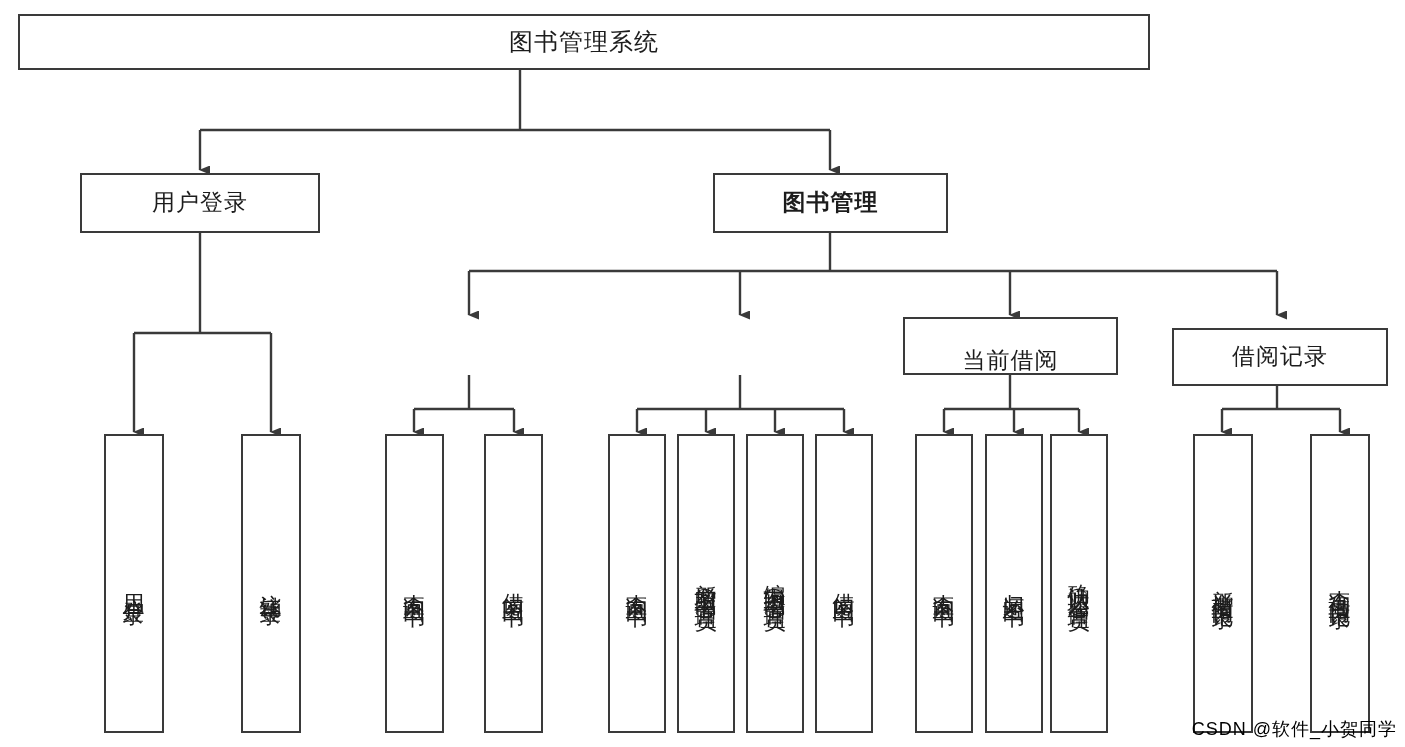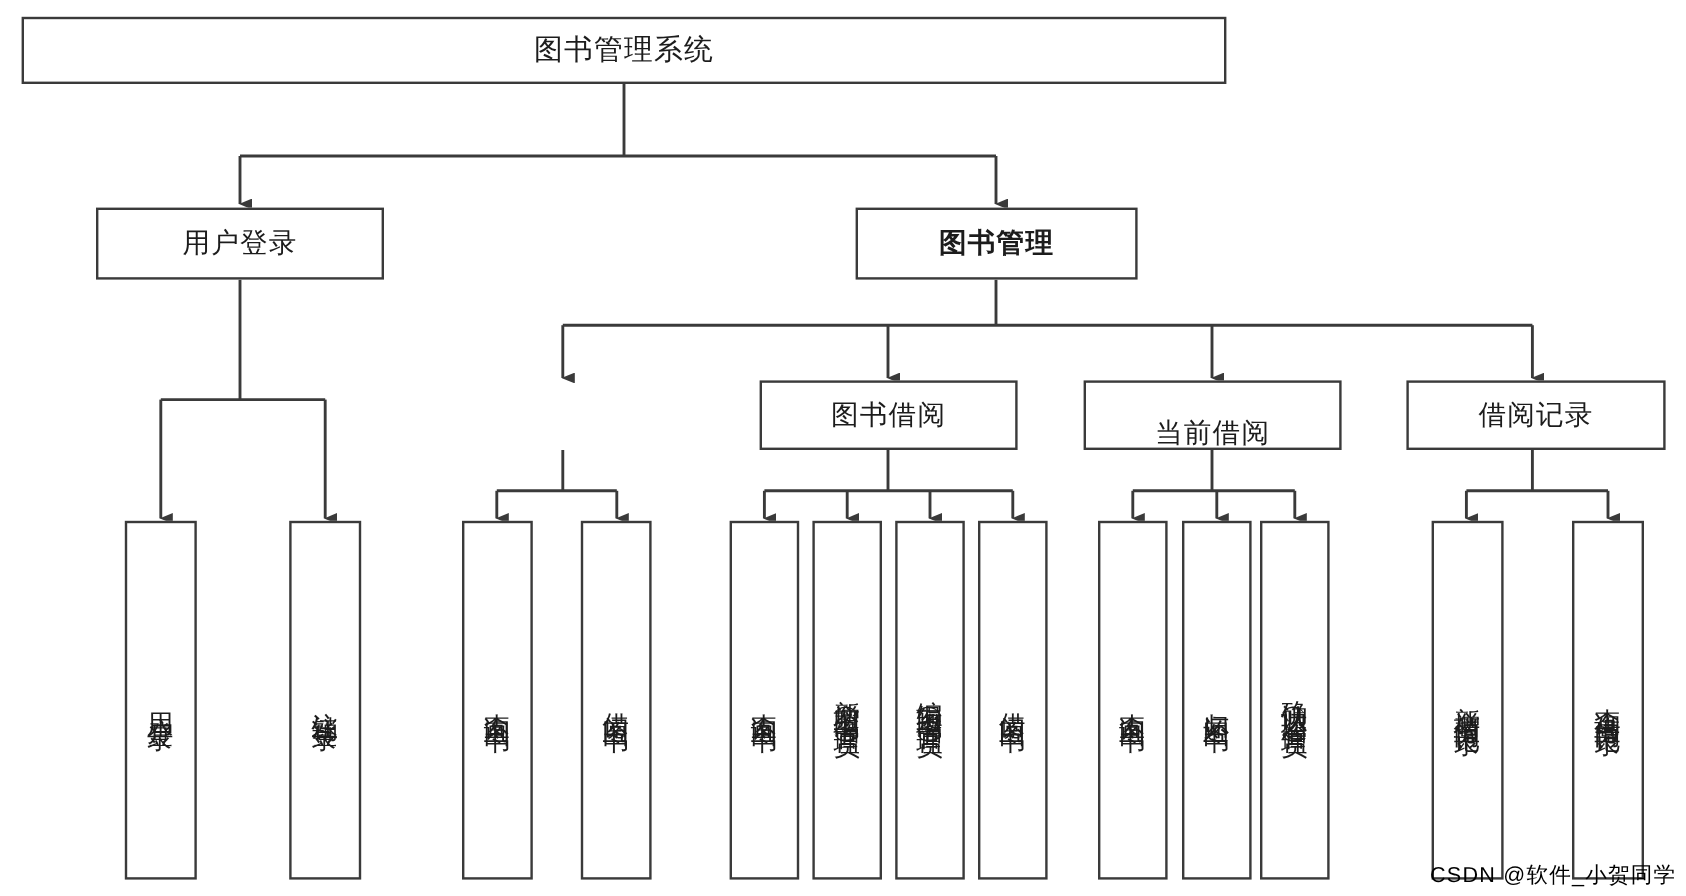--- a/index.html
+++ b/index.html
@@ -116,38 +116,35 @@
       <path d="M1014,409 L1014,432" marker-end="url(#arrow)"></path>
       <path d="M1079,409 L1079,432" marker-end="url(#arrow)"></path>
 
       <path d="M1277,375 L1277,409"></path>
       <path d="M1222,409 L1340,409"></path>
       <path d="M1222,409 L1222,432" marker-end="url(#arrow)"></path>
       <path d="M1340,409 L1340,432" marker-end="url(#arrow)"></path>
     </g>
   </svg>
 
-  <div class="node horiz root" style="left:18px;top:14px;width:1004px;height:56px;">
+  <div class="node horiz root" style="left:18px;top:14px;width:1132px;height:56px;">
     <span>图书管理系统</span>
   </div>
 
   <div class="node horiz" style="left:80px;top:173px;width:240px;height:60px;">
     <span>用户登录</span>
   </div>
   <div class="node horiz" style="left:713px;top:173px;width:235px;height:60px;font-weight:bold;">
     <span>图书管理</span>
   </div>
 
-  <div class="node horiz" style="left:633px;top:317px;width:215px;height:58px;">
-    <span>图书借阅</span>
-  </div>
   <div class="node horiz" style="left:903px;top:317px;width:215px;height:58px;align-items:flex-end;">
     <span>当前借阅</span>
   </div>
-  <div class="node horiz" style="left:1172px;top:317px;width:216px;height:58px;">
+  <div class="node horiz" style="left:1172px;top:328px;width:216px;height:58px;">
     <span>借阅记录</span>
   </div>
 
   <div class="node vert" style="left:104px;top:434px;width:60px;height:299px;">
     <span>用户登录</span>
   </div>
   <div class="node vert" style="left:241px;top:434px;width:60px;height:299px;">
     <span>注销登录</span>
   </div>
 

